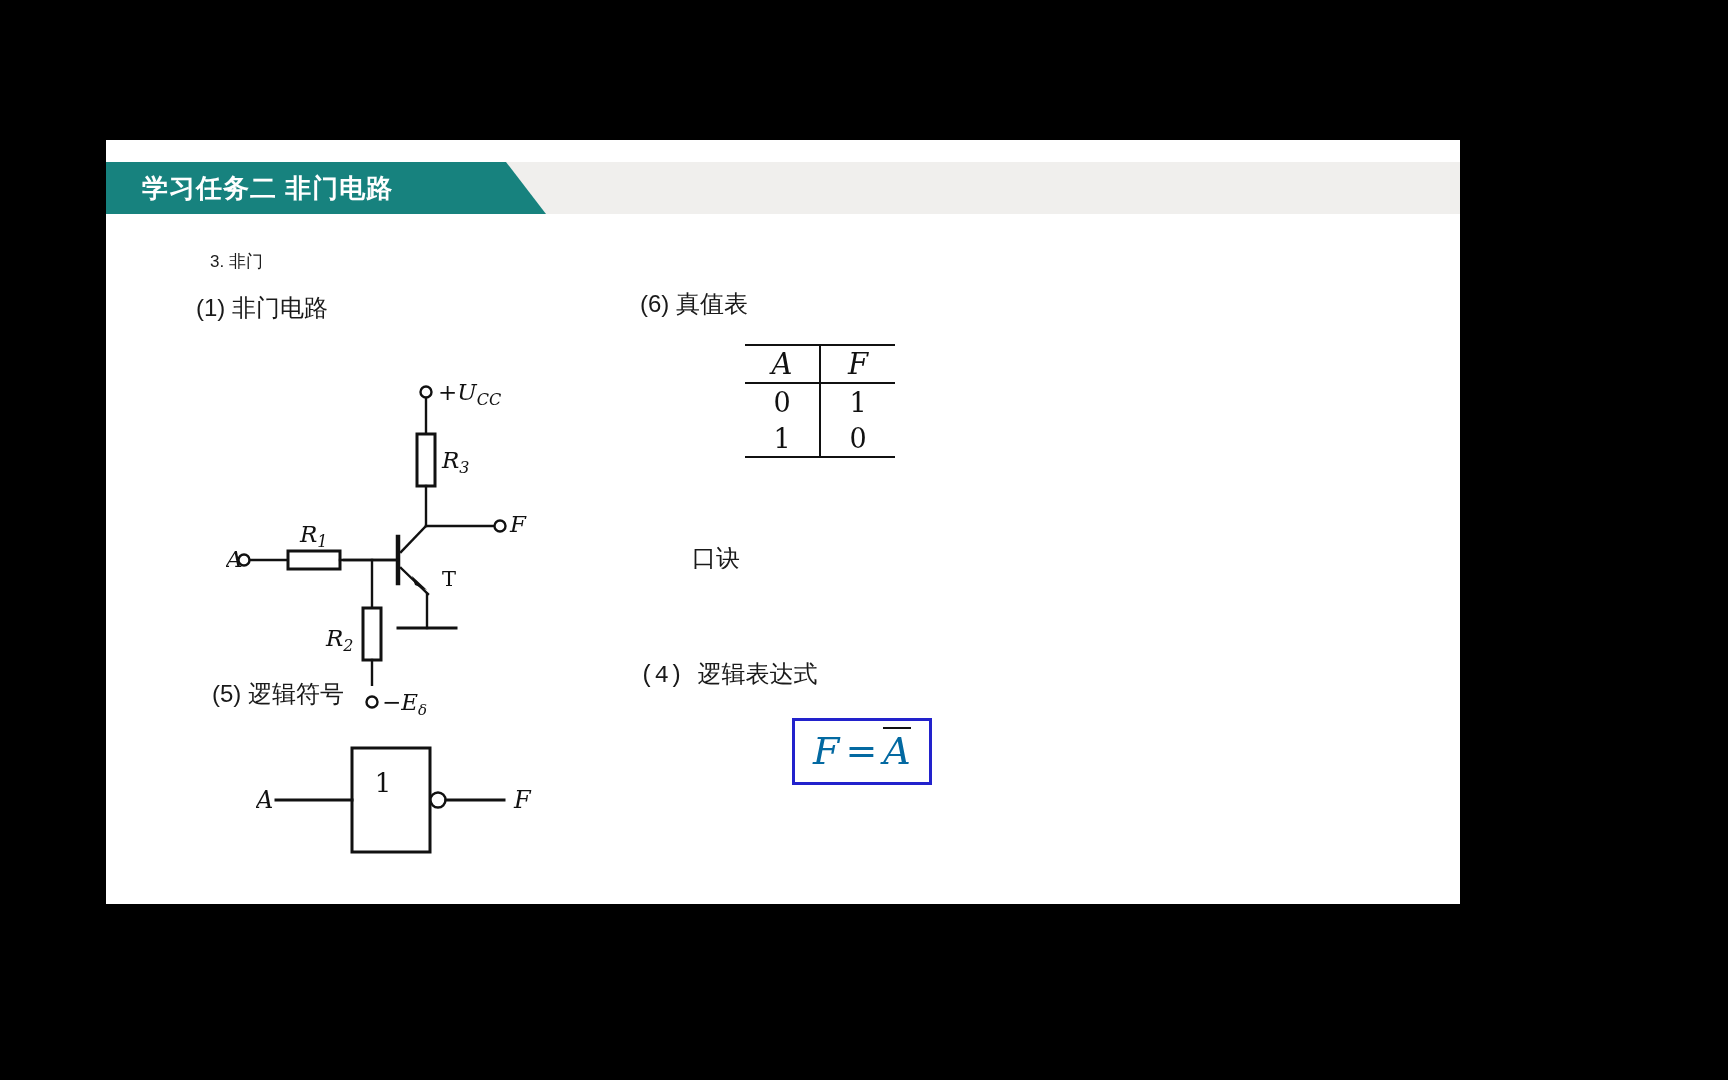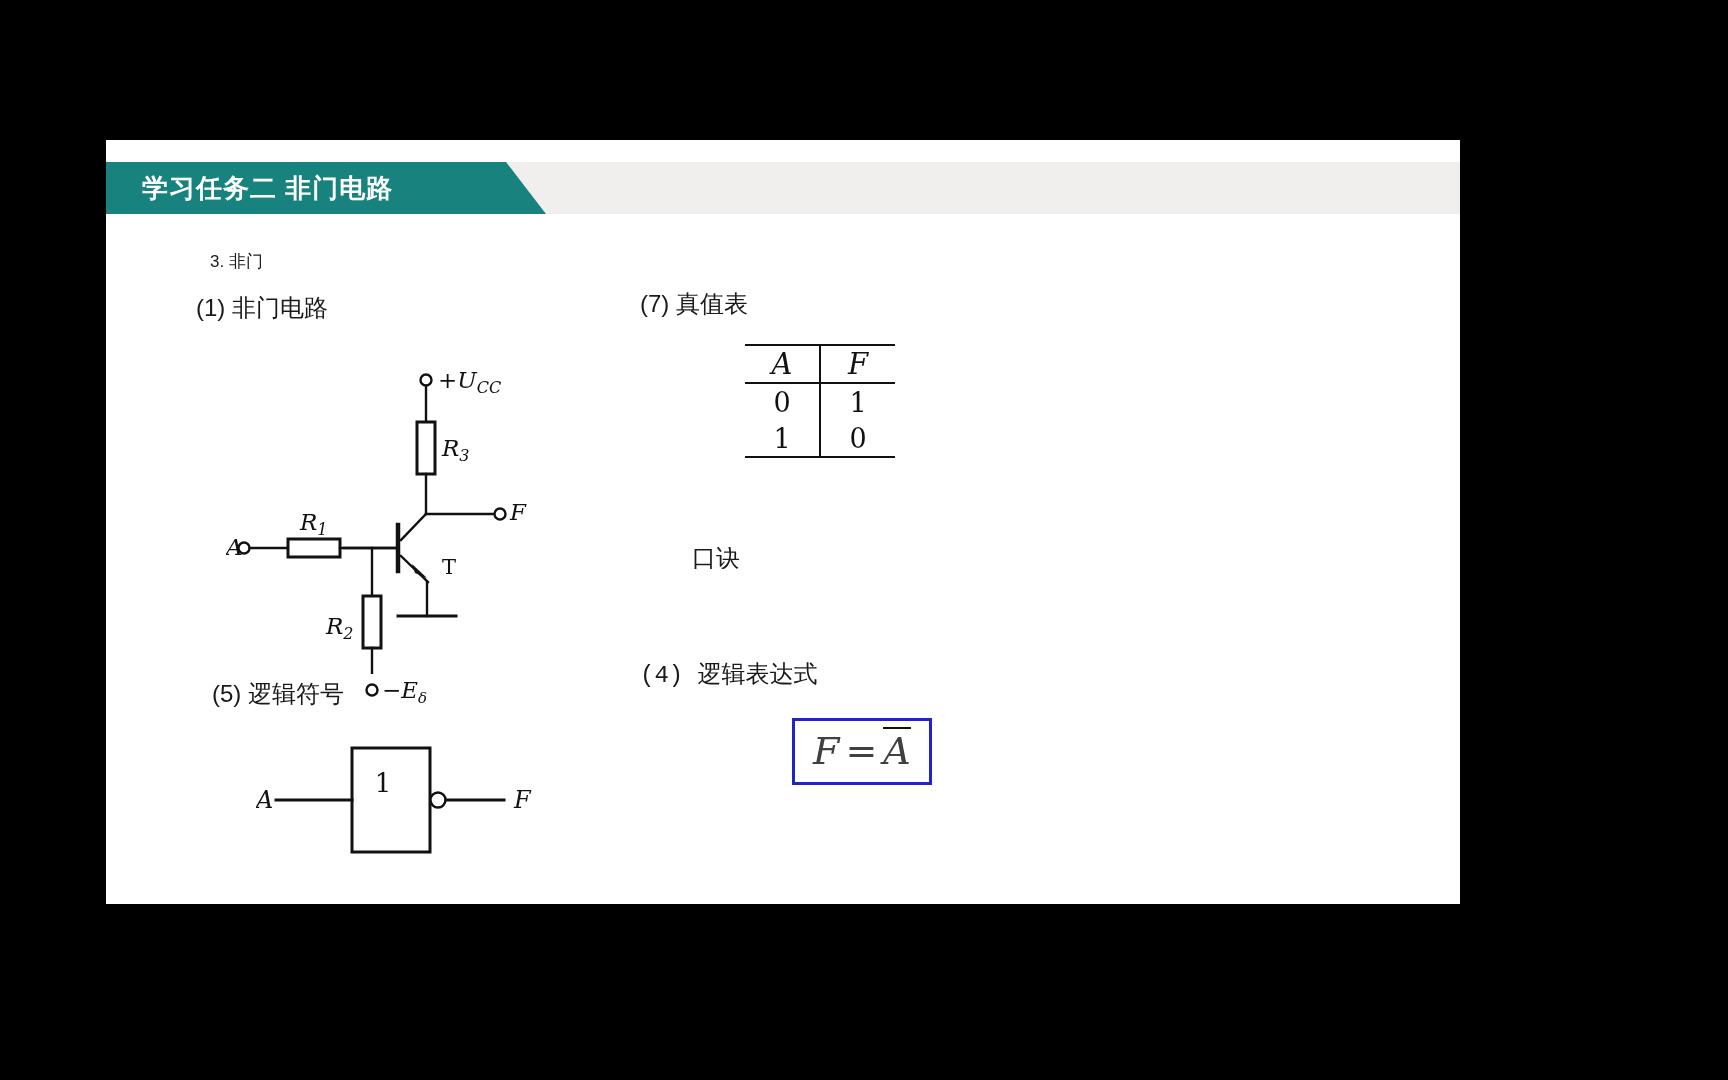--- a/index.html
+++ b/index.html
@@ -91,21 +91,21 @@
   .lbl-sub1   { left:  90px; top: 152px; }
   .lbl-sub2   { left: 534px; top: 148px; }
   .lbl-sub3   { left: 106px; top: 538px; }
   .lbl-sub4   { left: 534px; top: 518px; font-family: Liberation Mono, monospace; }
   .lbl-koujue { left: 566px; top: 402px; margin-left: 20px; }
 
   
   .circuit {
     position: absolute;
     left: 120px;
-    top: 204px;
+    top: 216px;
     width: 420px;
     height: 330px;
   }
 
   
   .tt-wrap {
     position: absolute;
     left: 639px;
     top: 204px;
     width: 150px;
@@ -154,21 +154,21 @@
   .expr-box {
     position: absolute;
     left: 686px;
     top: 578px;
     border: 3px solid #2222cc;
     background: #ffffff;
     padding: 4px 18px 8px 18px;
     font-family: "DejaVu Serif", "Liberation Serif", serif;
     font-size: 38px;
     font-style: italic;
-    color: #404040;
+    color: #0369a1;
     white-space: nowrap;
     line-height: 1.15;
   }
   .expr-box .ov {
     display: inline-block;
     border-top: 2.5px solid #111;
     padding-top: 1px;
     margin-top: 2px;
   }
   .expr-box .eq { font-style: normal; margin: 0 6px; }
@@ -184,21 +184,21 @@
 
     <div class="header-tab">
       <div class="header-tab-text">学习任务二  非门电路</div>
     </div>
 
 
     <div class="cn-label lbl-main">3. 非门</div>
 
     <div class="cn-label lbl-sub1">(1) 非门电路</div>
 
-    <div class="cn-label lbl-sub2">(7) 真值表</div>
+    <div class="cn-label lbl-sub2">(6) 真值表</div>
 
     <div class="cn-label lbl-sub3">(5) 逻辑符号</div>
 
     <div class="cn-label lbl-sub4">(4) 逻辑表达式</div>
 
     <div class="cn-label lbl-koujue">口诀</div>
 
     <div class="circuit">
       <svg width="420" height="330" viewBox="0 0 420 330">
         <g stroke="#111" stroke-width="2.4" fill="none" stroke-linecap="square">

